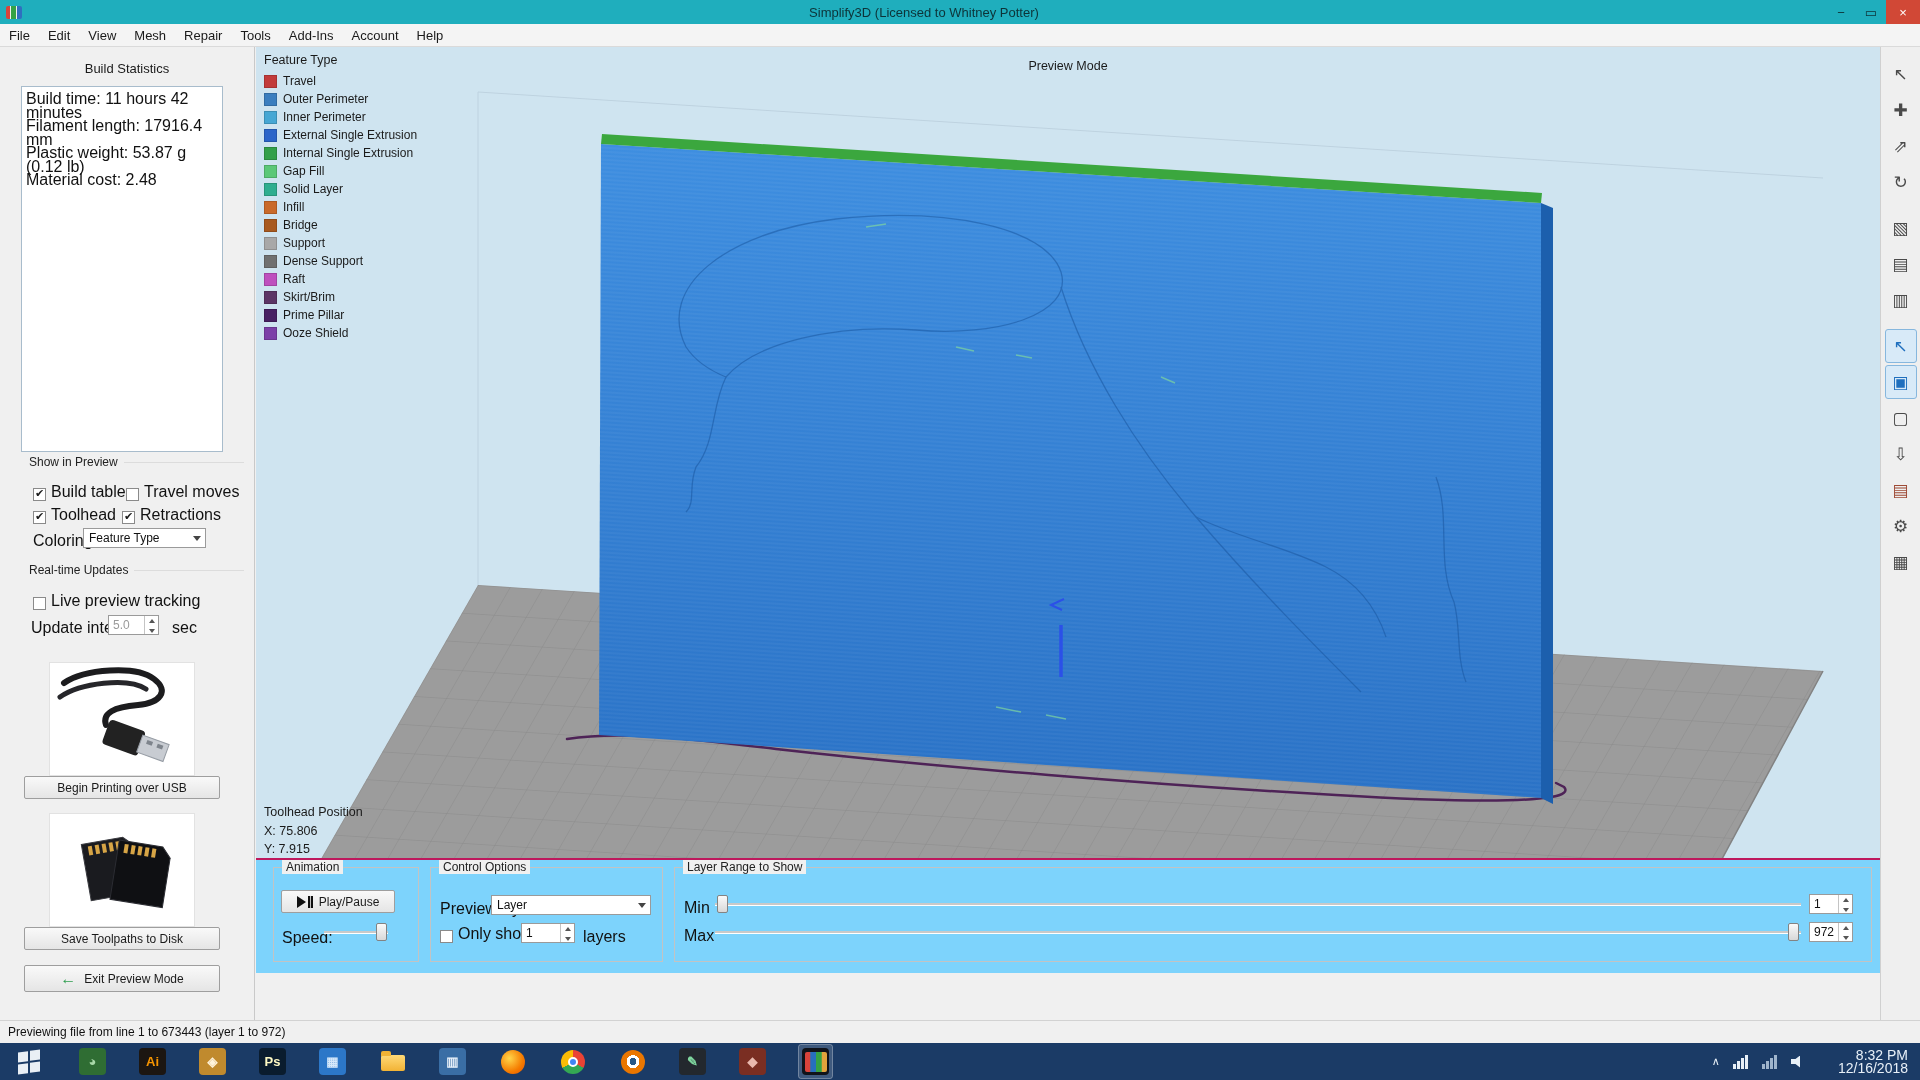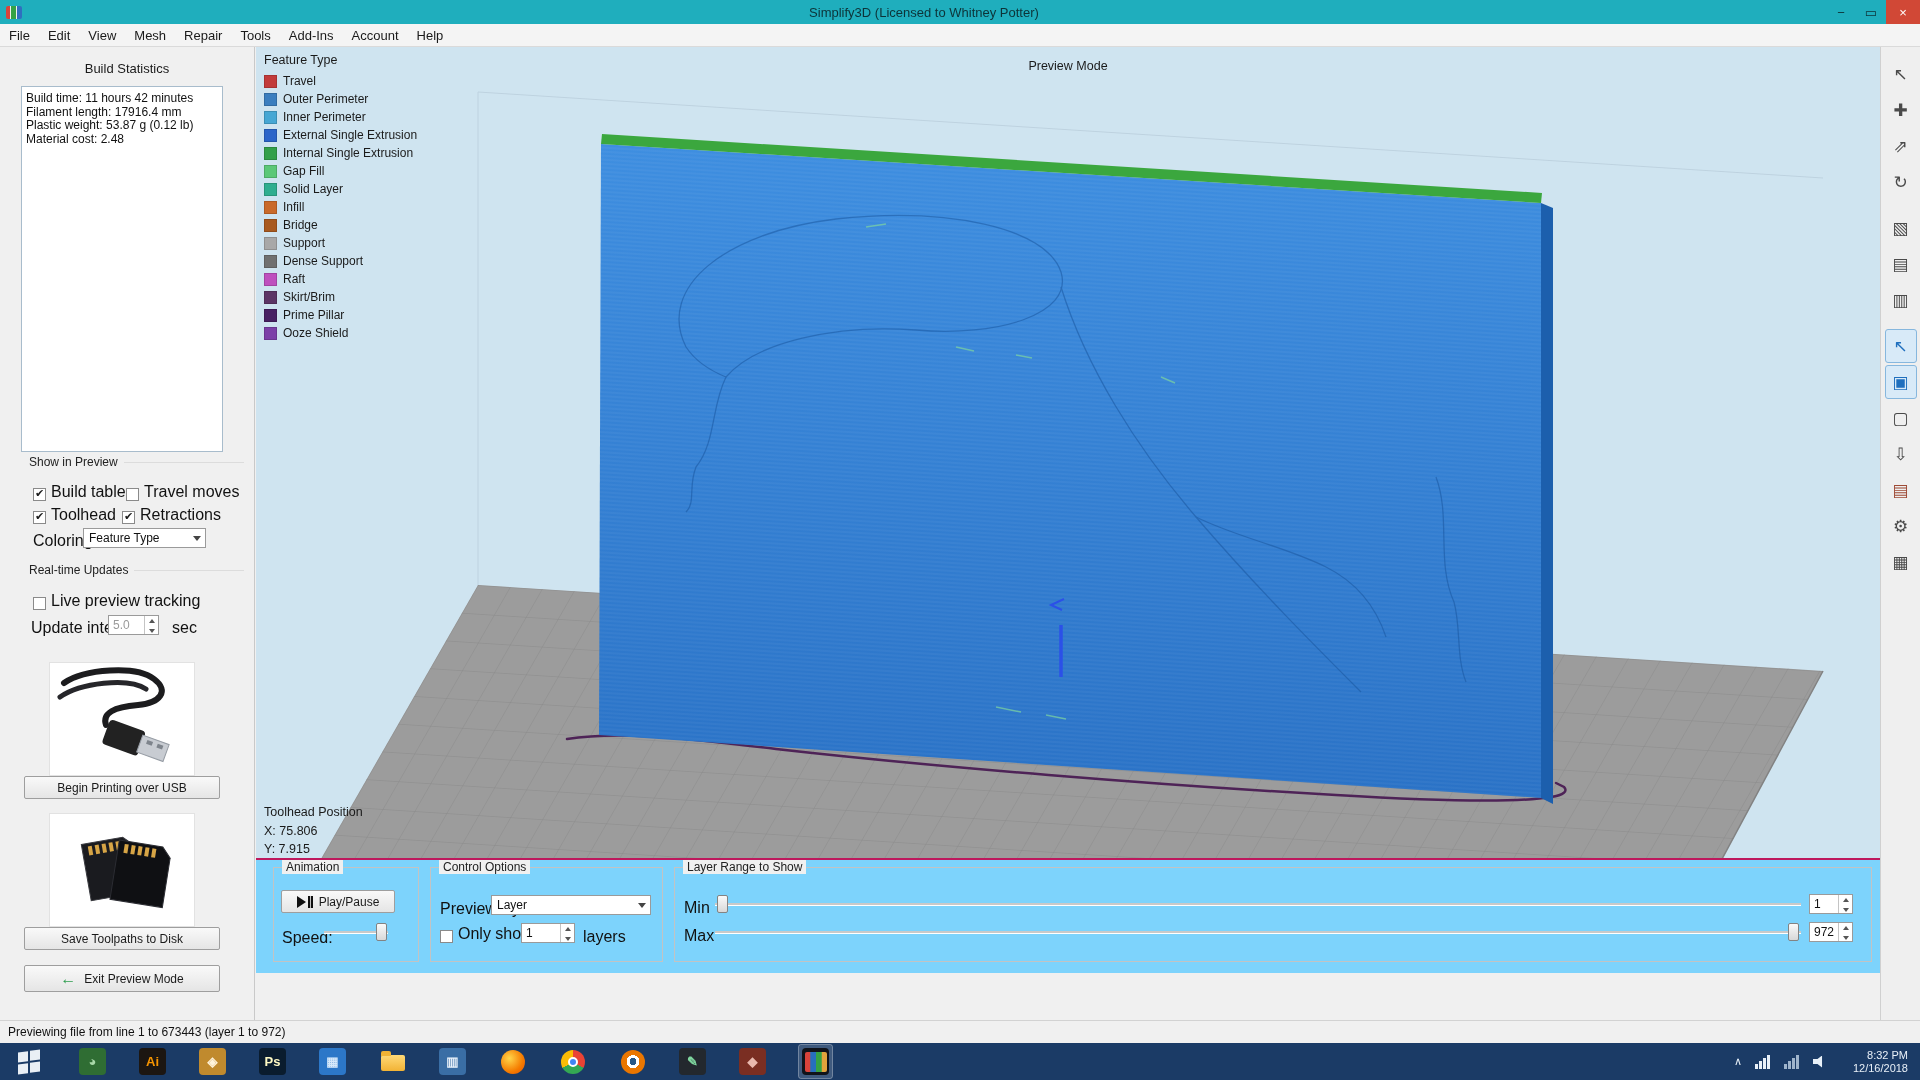--- a/index.html
+++ b/index.html
@@ -22,21 +22,21 @@
   .menubar { position:absolute; top:24px; left:0; right:0; height:23px; background:#F4F4F4;
     border-bottom:1px solid #DADADA; display:flex; align-items:center; }
   .menu-item { padding:0 9px; font-size:13px; color:#1A1A1A; }
 
   
   .left-panel { position:absolute; top:47px; left:0; width:255px; bottom:60px;
     background:#F0F0F0; border-right:1px solid #C9C9C9; }
   .lp-title { position:absolute; top:14px; left:0; width:100%; text-align:center; font-size:13px; color:#1A1A1A; }
   .stats-box { position:absolute; top:39px; left:21px; width:202px; height:366px;
     background:#FFFFFF; border:1px solid #A8BCCC; padding:5px 4px; }
-  .stats-box div { font-size:12px; line-height:13.5px; color:#111; }
+  .stats-box div { font-size:16px; line-height:13.5px; color:#111; }
   .sec-label { position:absolute; left:29px; right:10px; display:flex; align-items:center;
     font-size:12px; color:#222; }
   .sec-label .rule { flex:1; height:1px; background:#DCDCDC; margin-left:6px; }
   .cb-row { position:absolute; display:flex; align-items:flex-end; font-size:16px; color:#111; }
   .cb { width:13px; height:13px; background:#FFF; border:1px solid #8A8A8A; margin-right:5px;
     position:relative; flex:none; }
   .cb[data-checked="true"]::after { content:"✔"; position:absolute; top:-2px; left:1px;
     font-size:11px; color:#1A1A1A; }
   .selectbox { position:absolute; height:20px; background:#FFF; border:1px solid #9A9A9A;
     display:flex; align-items:center; font-size:12px; color:#111; }
@@ -124,21 +124,21 @@
     background:linear-gradient(90deg,#D8433B 0 22%,#276FBF 26% 48%,#35A245 52% 74%,#E2A33C 78% 100%); }
   .tray { margin-left:auto; display:flex; align-items:center; gap:13px; }
   .tray-glyph { color:#E8F0F8; font-size:11px; }
   .net-bars { display:flex; align-items:flex-end; height:14px; }
   .net-bars i { display:inline-block; width:3px; margin-right:1px; background:#E8F0F8; }
   .net-bars i:nth-child(1){height:5px} .net-bars i:nth-child(2){height:8px}
   .net-bars i:nth-child(3){height:11px} .net-bars i:nth-child(4){height:14px}
   .net-bars.dim i { background:#9FB4CC; }
   .speaker { width:13px; height:12px; background:#E8F0F8;
     clip-path:polygon(0 30%,35% 30%,70% 0,70% 100%,35% 70%,0 70%); }
-  .clock { margin-left:14px; text-align:right; color:#E8F0F8; font-size:11px; line-height:13px; }
+  .clock { margin-left:21px; text-align:right; color:#E8F0F8; font-size:14px; line-height:13px; }
 </style>
 </head>
 <body>
 
 <div class="screen">
 
   <div class="titlebar" style="background: rgb(31, 174, 189);">
     <div class="app-logo"></div>
     <div class="title">Simplify3D (Licensed to Whitney Potter)</div>
     <div class="win-controls">

